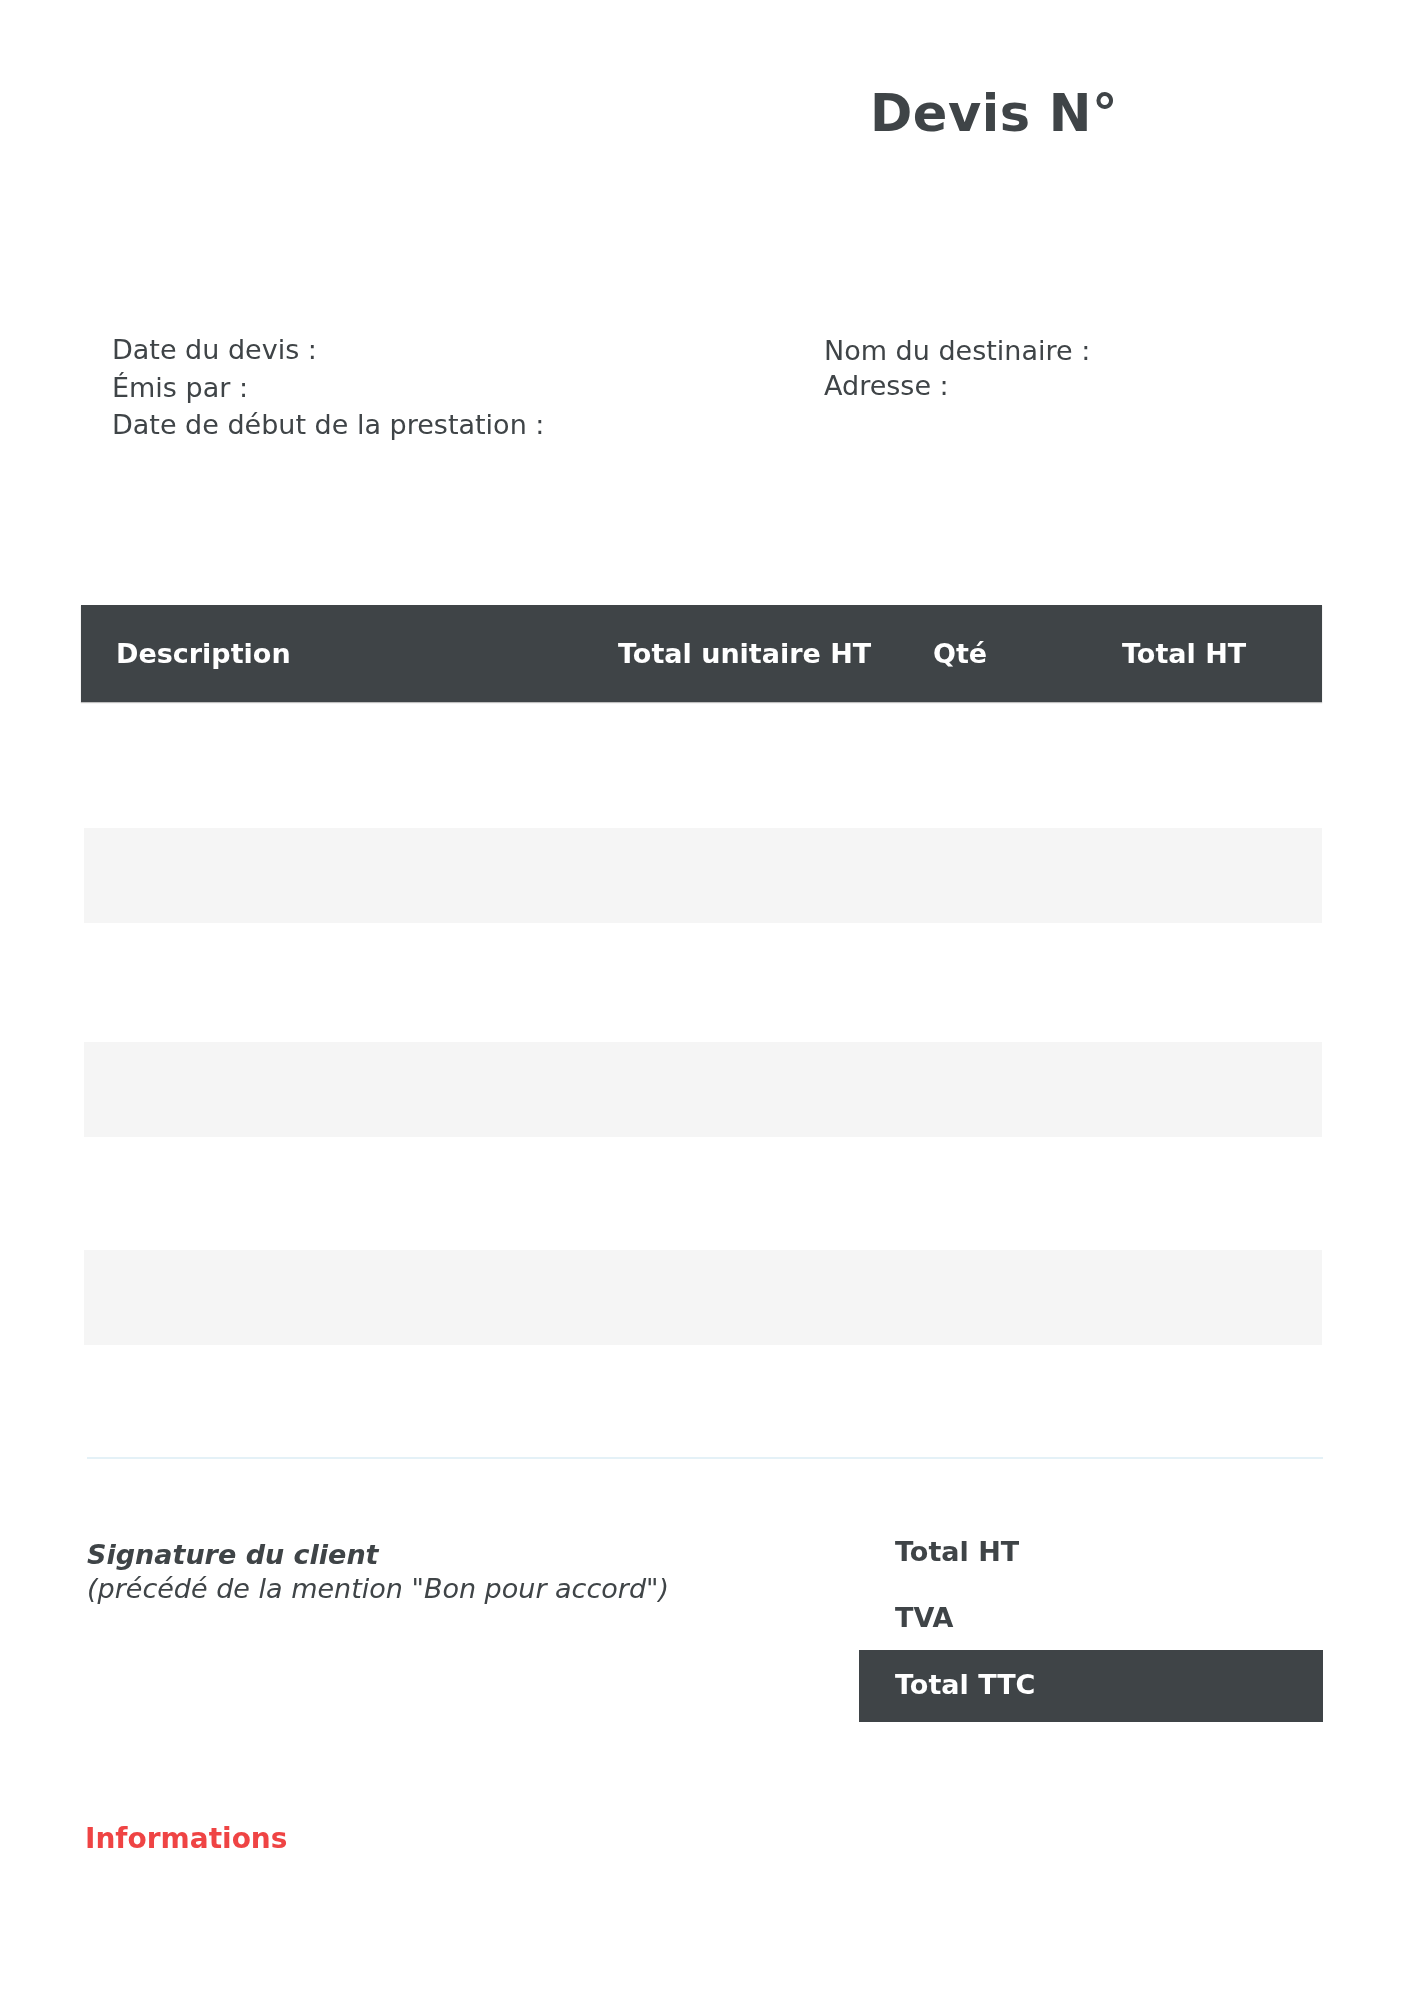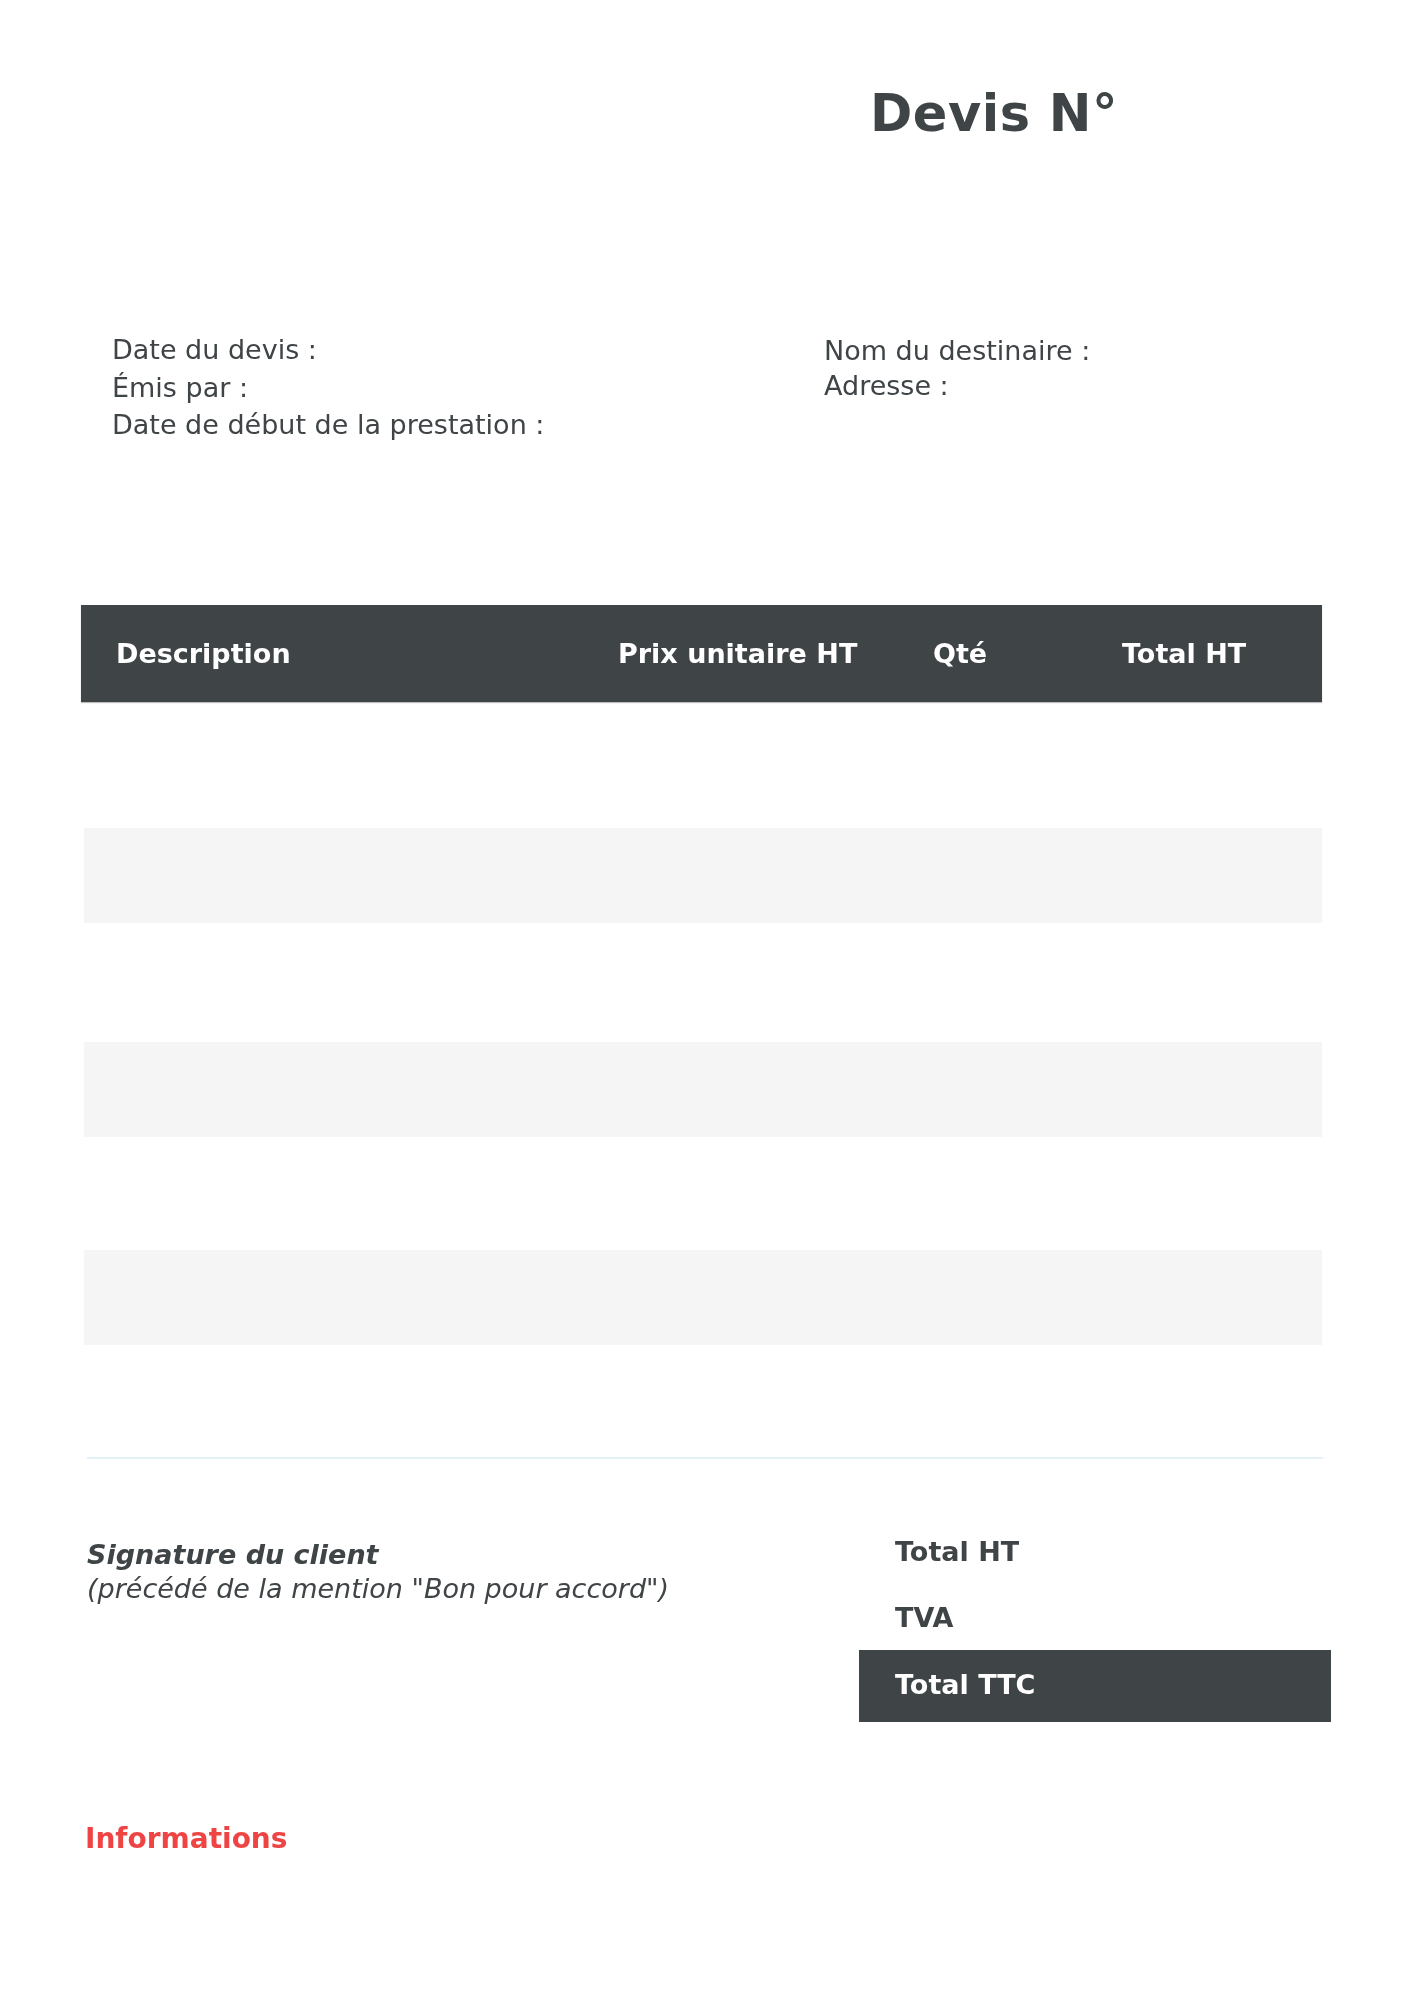--- a/index.html
+++ b/index.html
@@ -104,21 +104,20 @@
   }
   .tl-ht { top: 1535px; }
   .tl-tva { top: 1601px; }
 
   .ttc-box {
     left: 859px;
     top: 1650px;
     width: 464px;
     height: 72px;
     background: #3f4447;
-    padding-left: 8px;
   }
   .ttc-label {
     position: absolute;
     left: 36px;
     top: 0;
     line-height: 70px;
     font-size: 27px;
     font-weight: bold;
     color: #ffffff;
     white-space: nowrap;
@@ -145,21 +144,21 @@
   <span class="info-line">Date de début de la prestation :</span>
 </div>
 
 <div class="abs info-block info-right">
   <span class="info-line">Nom du destinaire :</span>
   <span class="info-line">Adresse :</span>
 </div>
 
 <div class="abs table-header">
   <span class="th th-desc">Description</span>
-  <span class="th th-prix">Prix unitaire HT</span>
+  <span class="th th-prix">Total unitaire HT</span>
   <span class="th th-qte">Qté</span>
   <span class="th th-total">Total HT</span>
 </div>
 
 <div class="abs row row-1"></div>
 <div class="abs row row-2 shaded"></div>
 <div class="abs row row-3"></div>
 <div class="abs row row-4 shaded"></div>
 <div class="abs row row-5"></div>
 <div class="abs row row-6 shaded"></div>

